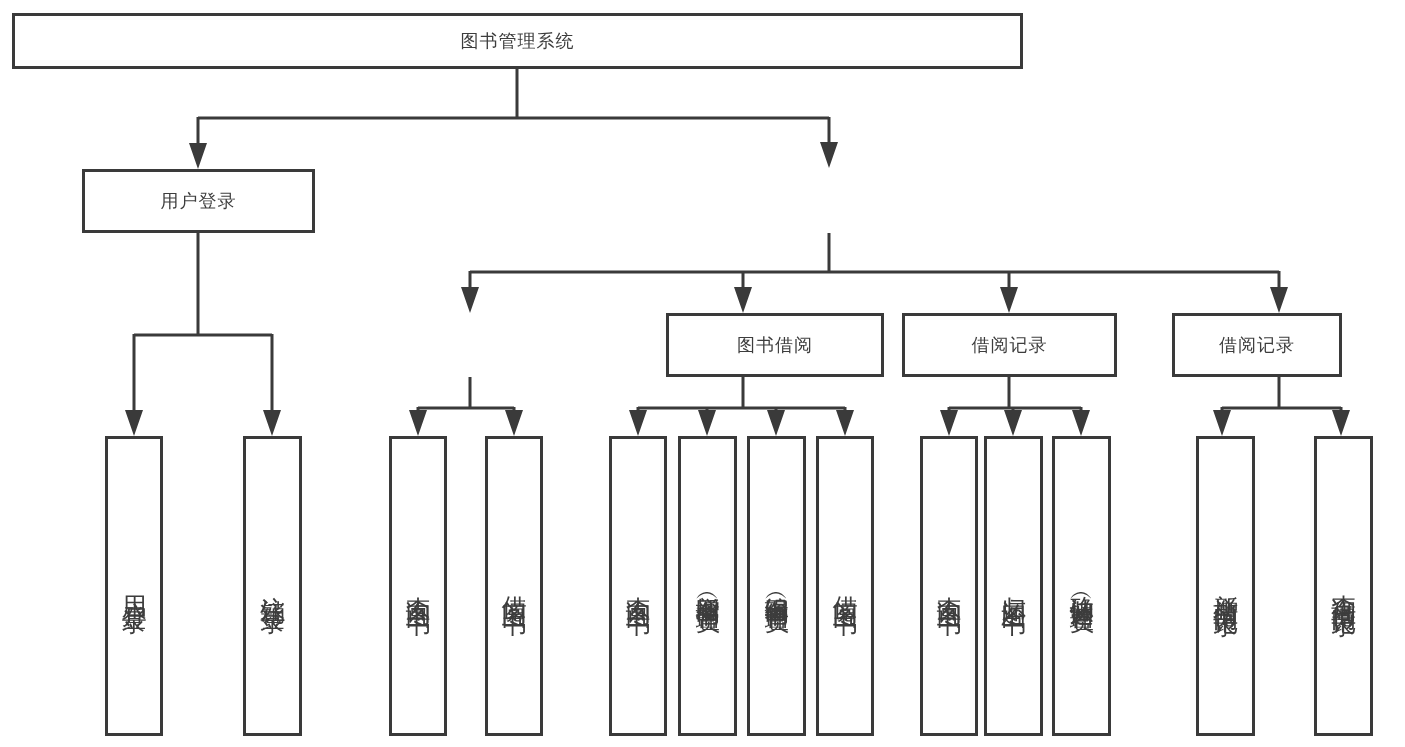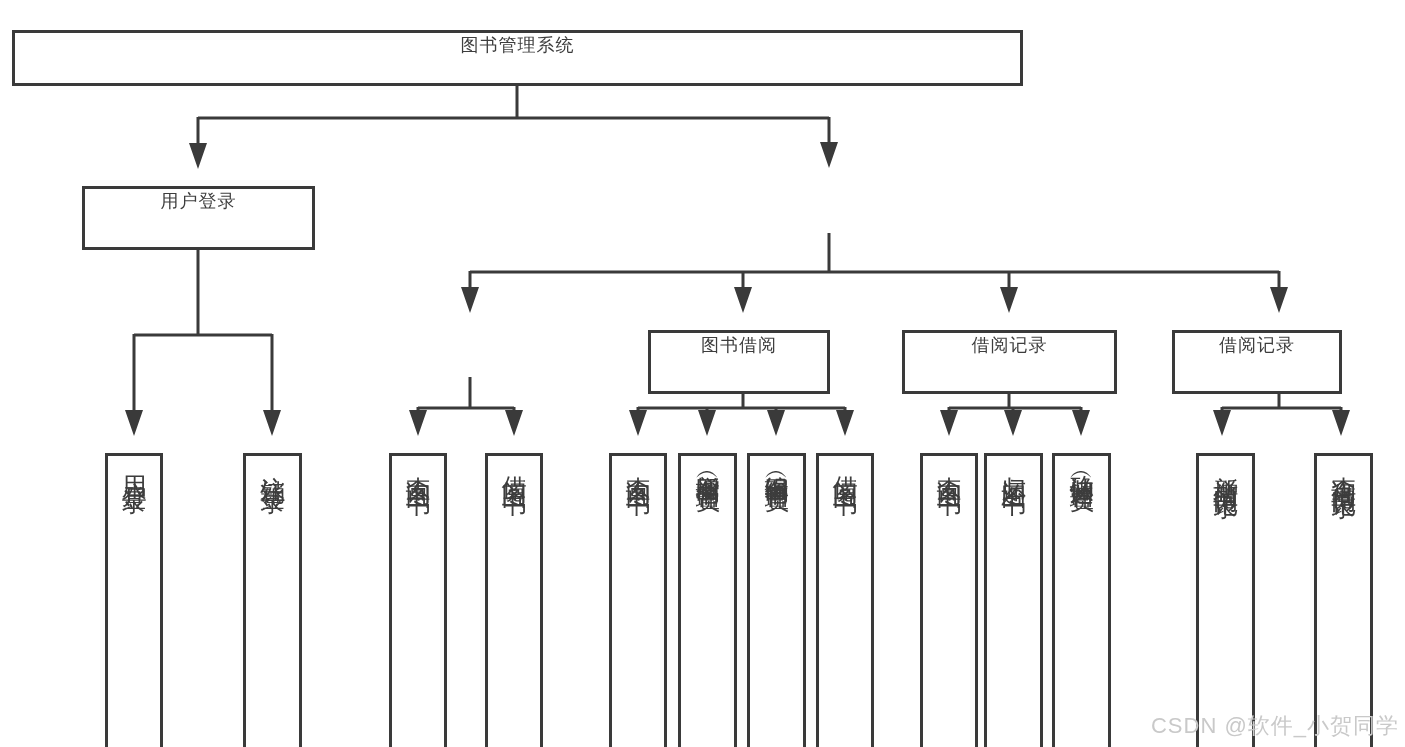--- a/index.html
+++ b/index.html
@@ -3,21 +3,21 @@
 <meta charset="utf-8">
 <style>
   html,body{margin:0;padding:0;background:#ffffff;}
   body{width:1405px;height:747px;overflow:hidden;}
   .canvas{position:relative;width:1405px;height:747px;background:#ffffff;
           font-family:"Liberation Sans","DejaVu Sans",sans-serif;color:#3d3d3d;}
   .connectors{position:absolute;left:0;top:0;}
   .ln{fill:none;stroke:#3a3a3a;stroke-width:3;}
   .ar{fill:#3a3a3a;stroke:none;}
   .node{position:absolute;box-sizing:border-box;border:3px solid #3a3a3a;background:#ffffff;
-        display:flex;justify-content:center;margin-top:17px;}
+        display:flex;align-items:center;justify-content:center;}
   .hlabel{font-size:18px;letter-spacing:1px;color:#3d3d3d;white-space:nowrap;}
   .leaf .vlabel{writing-mode:vertical-rl;text-orientation:mixed;
         font-size:25px;letter-spacing:5px;line-height:1.1;color:#3d3d3d;}
   .watermark{position:absolute;right:6px;top:711px;font-size:22px;letter-spacing:1px;
         color:#c9c9c9;white-space:nowrap;z-index:5;}
 </style>
 </head>
 <body>
 
 <div class="canvas">
@@ -58,21 +58,21 @@
   </svg>
 
   <div class="node" style="left:12px;top:13px;width:1011px;height:56px">
     <span class="hlabel">图书管理系统</span>
   </div>
 
   <div class="node" style="left:82px;top:169px;width:233px;height:64px">
     <span class="hlabel">用户登录</span>
   </div>
 
-  <div class="node" style="left:648px;top:313px;width:182px;height:64px">
+  <div class="node" style="left:666px;top:313px;width:218px;height:64px">
     <span class="hlabel">图书借阅</span>
   </div>
   <div class="node" style="left:902px;top:313px;width:215px;height:64px">
     <span class="hlabel">借阅记录</span>
   </div>
   <div class="node" style="left:1172px;top:313px;width:170px;height:64px">
     <span class="hlabel">借阅记录</span>
   </div>
 
   <div class="node leaf" style="left:105px;top:436px;width:58px;height:300px">
@@ -112,15 +112,14 @@
     <span class="vlabel" style="letter-spacing:2px;font-size:24px">确认归还（管理员）</span>
   </div>
 
   <div class="node leaf" style="left:1196px;top:436px;width:59px;height:300px">
     <span class="vlabel" style="letter-spacing:4px">新增借阅记录</span>
   </div>
   <div class="node leaf" style="left:1314px;top:436px;width:59px;height:300px">
     <span class="vlabel" style="letter-spacing:4px">查询借阅记录</span>
   </div>
 
-  <div class="watermark">CSDN @软件_小贺同学</div>
 
 </div>
 
 </body></html>

